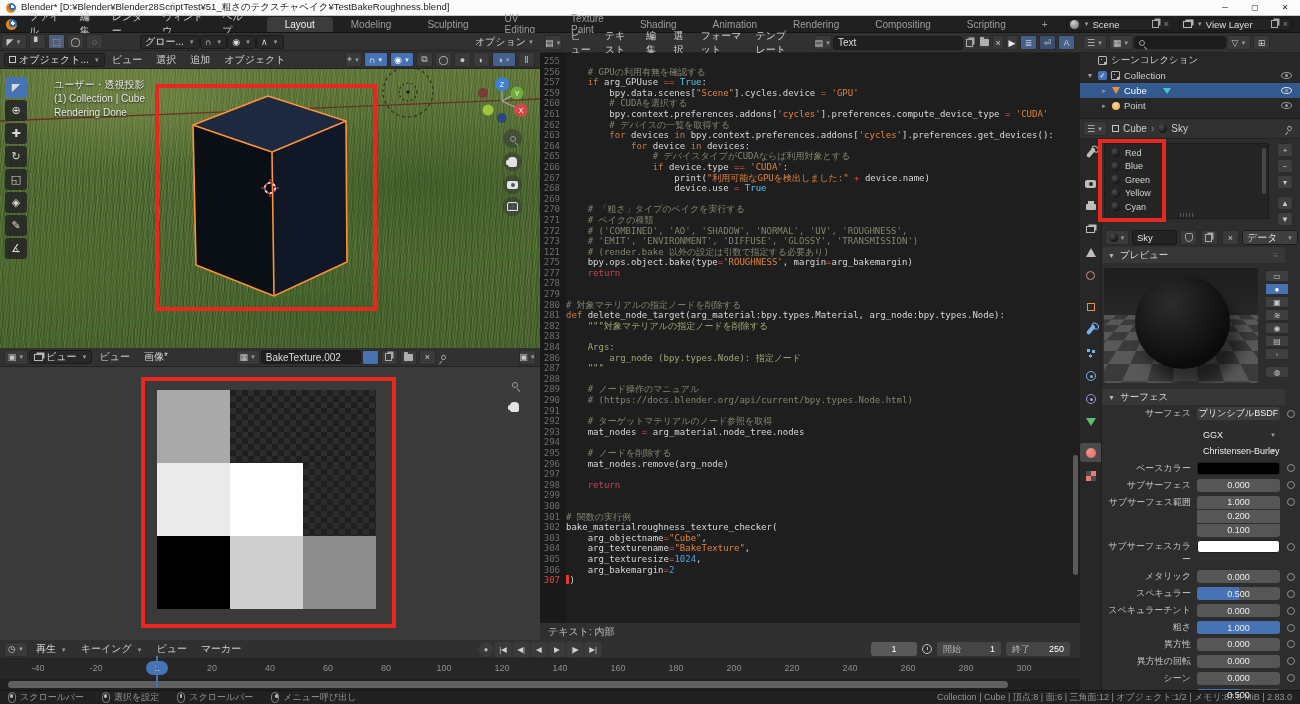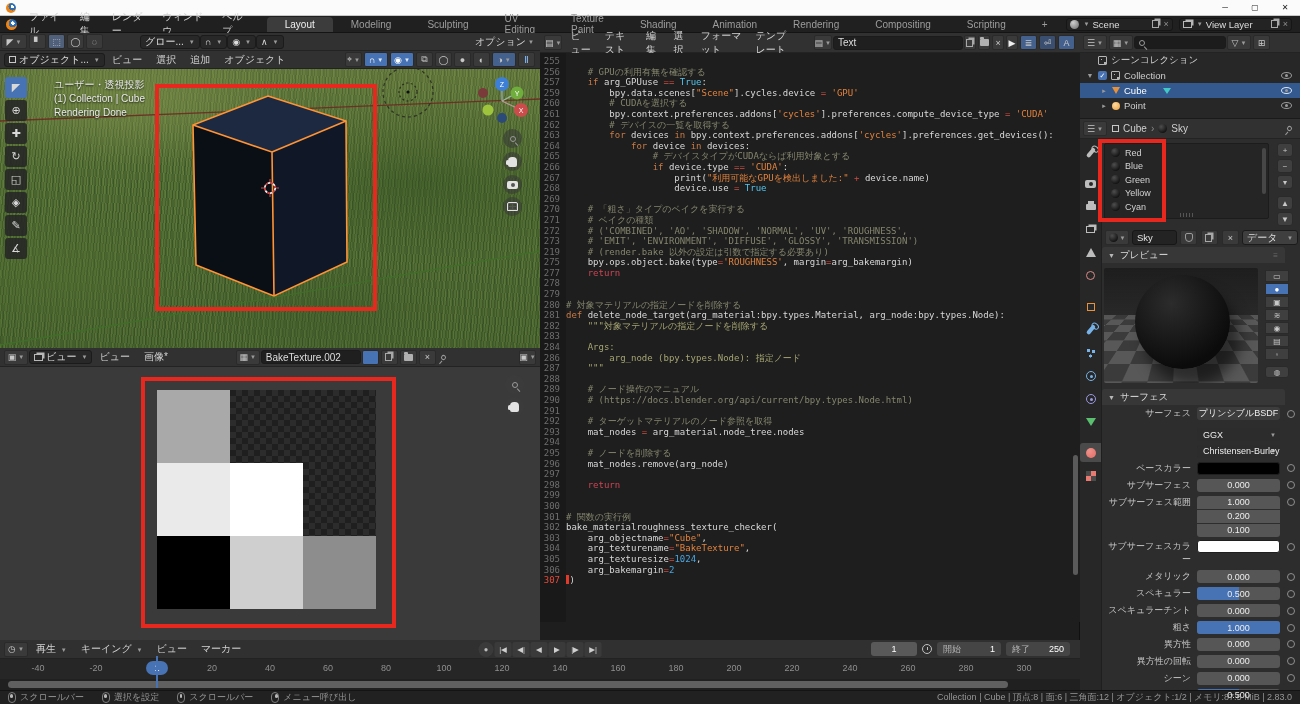--- a/index.html
+++ b/index.html
@@ -179,20 +179,21 @@
   .m-left::before{left:0.5px;} .m-mid::before{left:2px;width:2px;} .m-right::before{right:0.5px;}
   svg{display:block;}
 </style>
 </head>
 <body>
 
 <div id="app">
 
   <div id="titlebar" class="abs">
     <span class="blogo"></span>
+    <span>Blender* [D:¥Blender¥Blender28ScriptTest¥51_粗さのテクスチャベイク¥TestBakeRoughness.blend]</span>
     <span class="wctl">
       <span class="wbtn">─</span>
       <span class="wbtn">▢</span>
       <span class="wbtn">✕</span>
     </span>
   </div>
 
   <div id="topbar" class="abs">
     <span class="blogo" style="width:11px;height:11px"></span>
     <span class="menu">ファイル</span>
@@ -498,21 +499,21 @@
           </div>
           <div class="crow">
             <span class="ln">272</span>
             <span class="cd">    <span class="c-com"># ('COMBINED', 'AO', 'SHADOW', 'NORMAL', 'UV', 'ROUGHNESS',</span></span>
           </div>
           <div class="crow">
             <span class="ln">273</span>
             <span class="cd">    <span class="c-com"># 'EMIT', 'ENVIRONMENT', 'DIFFUSE', 'GLOSSY', 'TRANSMISSION')</span></span>
           </div>
           <div class="crow">
-            <span class="ln">219</span>
+            <span class="ln">121</span>
             <span class="cd">    <span class="c-com"># (render.bake 以外の設定は引数で指定する必要あり)</span></span>
           </div>
           <div class="crow">
             <span class="ln">275</span>
             <span class="cd">    bpy.ops.object.bake(type<span class="c-op">=</span><span class="c-str">'ROUGHNESS'</span>, margin<span class="c-op">=</span>arg_bakemargin)</span>
           </div>
           <div class="crow">
             <span class="ln">277</span>
             <span class="cd">    <span class="c-ret">return</span></span>
           </div>
@@ -627,20 +628,23 @@
           <div class="crow">
             <span class="ln">306</span>
             <span class="cd">    arg_bakemargin<span class="c-op">=</span><span class="c-num">2</span></span>
           </div>
           <div class="crow">
             <span class="ln cur">307</span>
             <span class="cd"><span class="caret"></span>)</span>
           </div>
         </div>
       <div class="tx-scroll"></div>
+    </div>
+    <div class="tx-foot abs">
+      <span>テキスト: 内部</span>
     </div>
   </div>
 
   <div id="rightcol" class="abs">
     <div class="ol-head abs ehead">
       <span class="ibox" style="width:24px;margin-left:3px">☰<span class="chev">▼</span></span>
       <span class="ibox" style="width:24px">▦<span class="chev">▼</span></span>
       <span class="widget" style="background:#1c1c1c;min-width:92px;height:13px">
         <span class="ic-mag"></span>
       </span>

